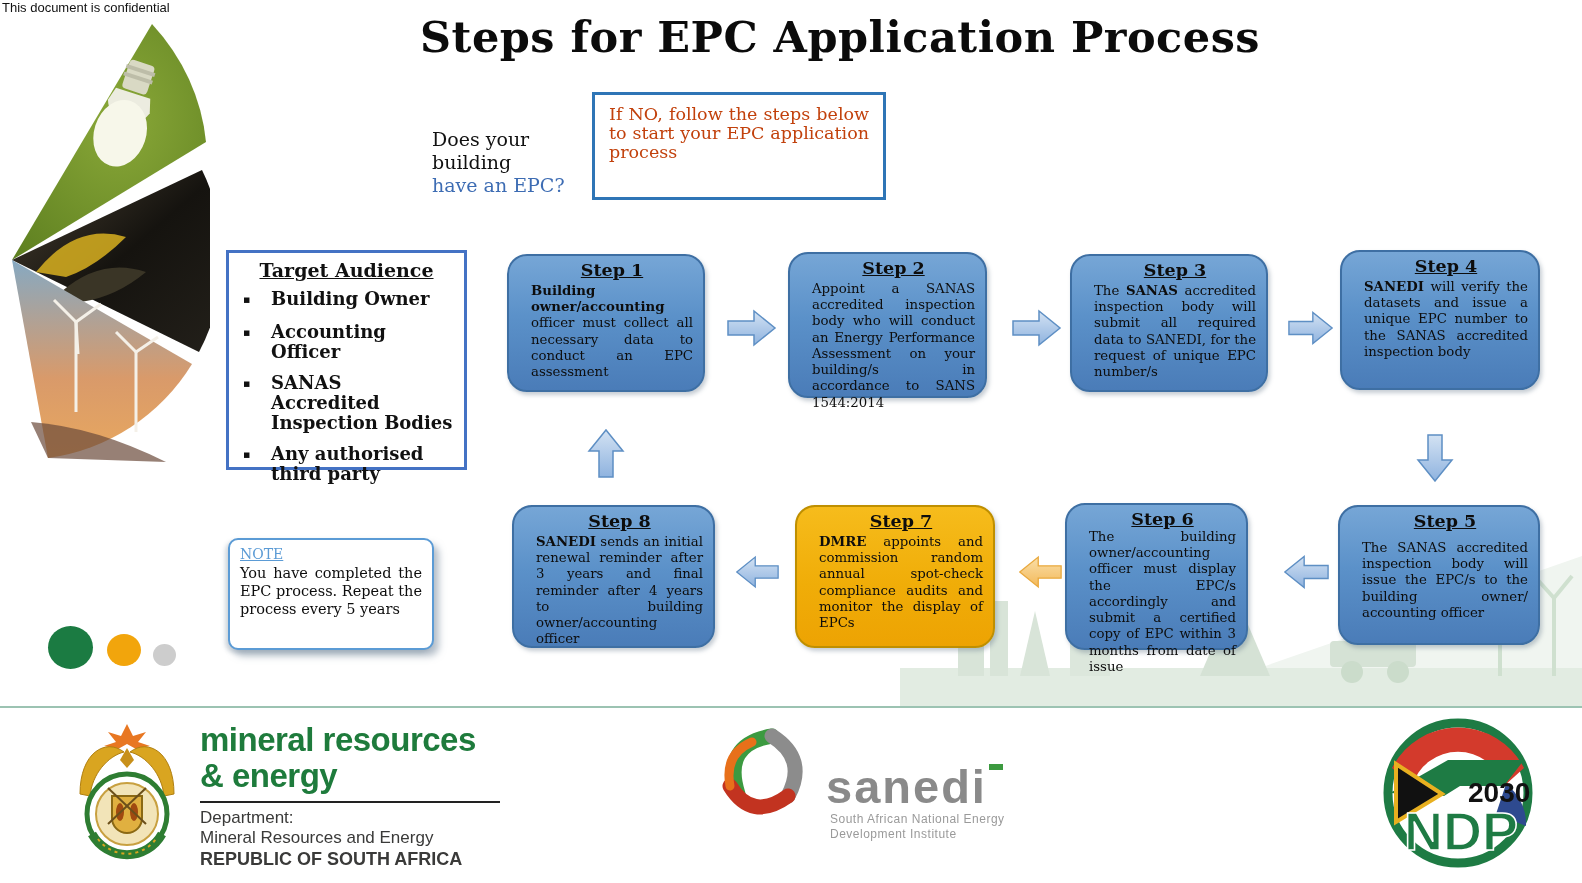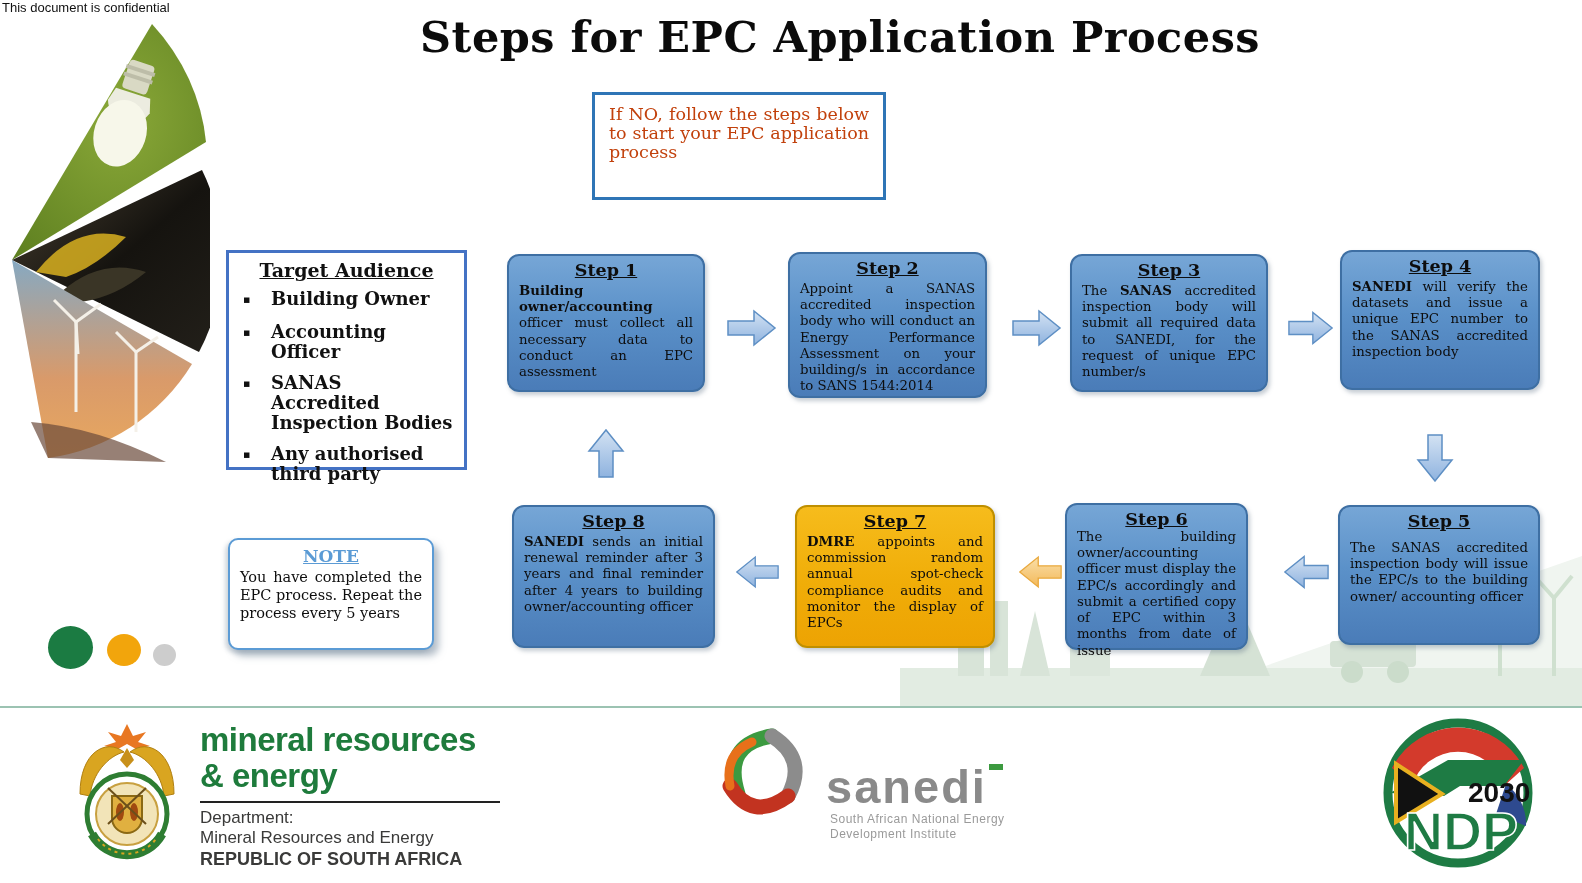--- a/index.html
+++ b/index.html
@@ -39,21 +39,21 @@
     border:3px solid #4472c4; background:#fff; padding:6px 8px 0 8px;
   }
   #audience-title { text-align:center; font-size:19px; font-weight:bold;
     text-decoration:underline; color:#111; margin-bottom:8px; }
   .aud-item { display:flex; margin-bottom:11px; }
   .aud-item .marker { width:34px; text-align:left; padding-left:6px; font-size:11px; line-height:22px; color:#111; }
   .aud-item .txt { flex:1; font-size:18px; font-weight:bold; line-height:20px; color:#111; }
 
   
   .step {
-    position:absolute; border-radius:12px; padding:4px 10px 6px 10px;
+    position:absolute; border-radius:20px; padding:4px 10px 6px 22px;
     box-shadow:2px 3px 4px rgba(90,110,130,.35);
   }
   .step.blue {
     background:linear-gradient(180deg,#76a6d6 0%,#5b91c9 45%,#4a7cb8 100%);
     border:2px solid #3e6fa3;
   }
   .step.orange {
     background:linear-gradient(180deg,#f6bc1c 0%,#f0ad08 55%,#eda303 100%);
     border:2px solid #bf8f00;
   }
@@ -62,22 +62,22 @@
   .step-text { font-size:13.3px; line-height:1.22; color:#0d0d0d; text-align:justify; }
   .step-text b { font-weight:bold; }
 
   
   #note-box {
     position:absolute; top:538px; left:228px; width:206px; height:112px;
     background:#fff; border:2px solid #5b9bd5; border-radius:10px;
     box-shadow:5px 6px 7px rgba(110,130,150,.5), -3px 3px 4px rgba(110,130,150,.3);
     padding:6px 10px;
   }
-  #note-title { text-align:center; color:#5b9bd5; font-weight:bold;
-    font-size:17px; text-decoration:underline; margin-bottom:2px; }
+  #note-title { text-align:left; color:#5b9bd5; font-weight:normal;
+    font-size:14px; text-decoration:underline; margin-bottom:2px; }
   #note-text { font-size:14.5px; line-height:1.25; color:#0d0d0d; text-align:justify; }
 
   
   .flow-arrow { position:absolute; }
   .flow-arrow svg { display:block; }
 
   
   #footer-divider { position:absolute; top:706px; left:0; width:1582px; height:2px; background:#9cc3b2; }
   #dmre-logo { position:absolute; top:722px; left:72px; display:flex; }
   #dmre-text { margin-left:18px; font-family:"Liberation Sans", sans-serif; }
@@ -170,20 +170,24 @@
       <line x1="70" y1="300" x2="72" y2="332"></line>
       <line x1="130" y1="330" x2="130" y2="410"></line>
       <line x1="130" y1="330" x2="110" y2="310"></line>
       <line x1="130" y1="330" x2="152" y2="315"></line>
     </g>
     <path d="M25,400 Q90,405 160,440 L42,436 Z" fill="#6b4a3a" opacity="0.7"></path>
   </svg>
 
   <div id="main-title">Steps for EPC Application Process</div>
 
+  <div id="question">
+    <div class="q1">Does your building</div>
+    <div class="q2">have an EPC?</div>
+  </div>
 
   <div id="ifno-box">
     <p>If NO, follow the steps below to start your EPC application process</p>
   </div>
 
   <div id="audience-box">
     <div id="audience-title">Target Audience</div>
     <div class="aud-item">
       <span class="marker">▪</span>
       <span class="txt">Building Owner</span>

